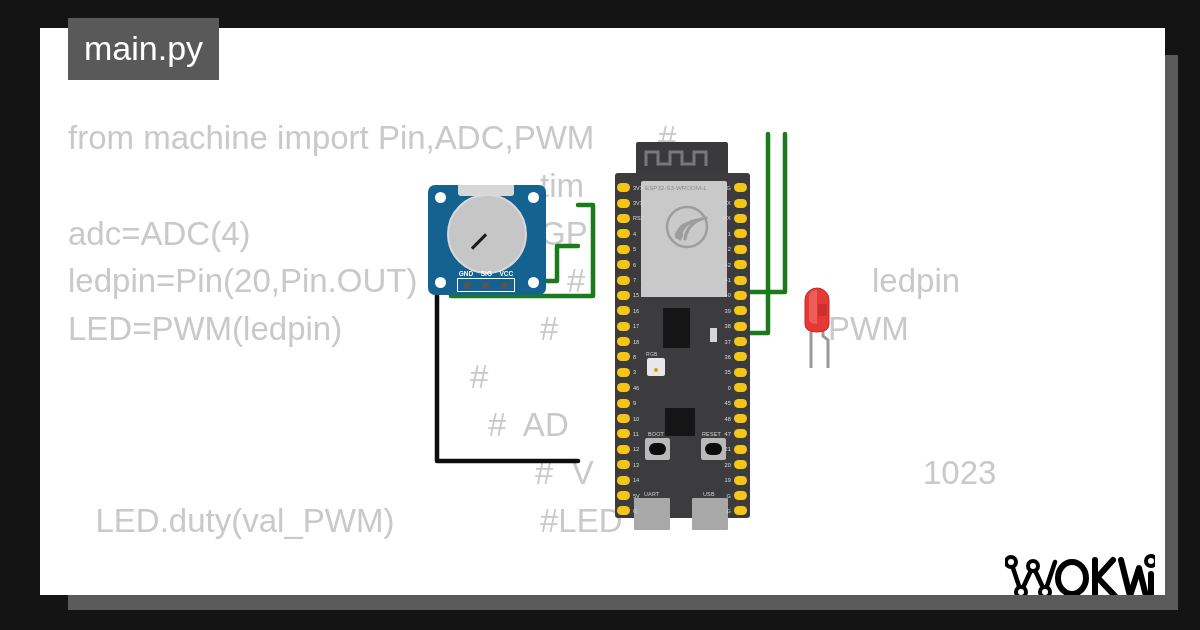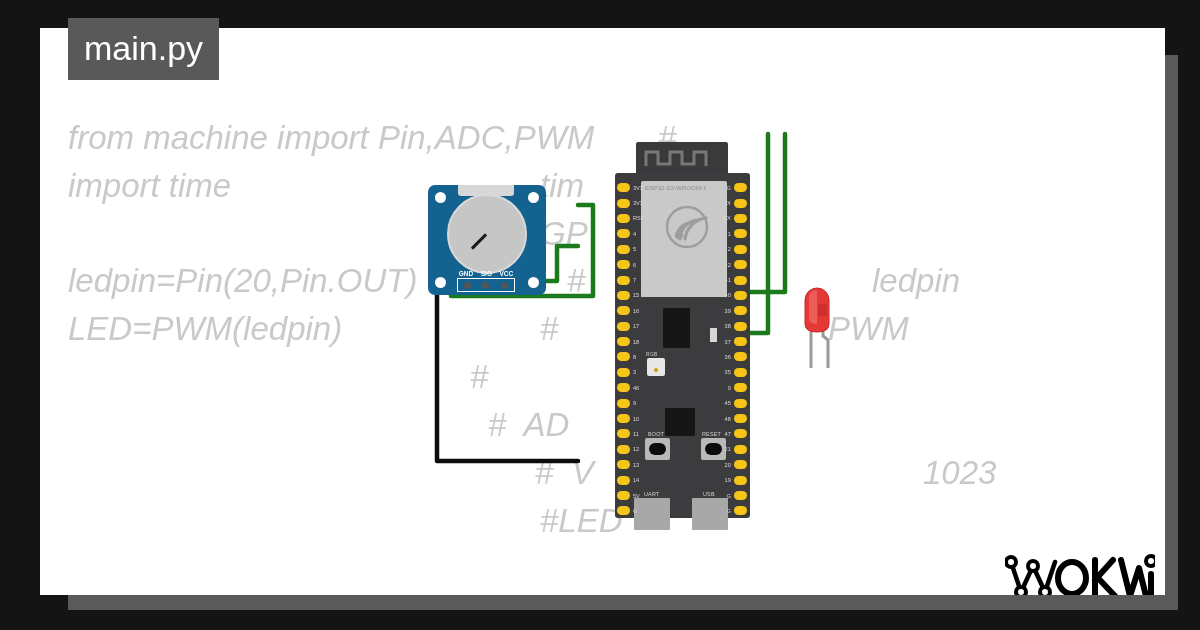--- a/index.html
+++ b/index.html
@@ -44,21 +44,20 @@
     z-index: 5;
     pointer-events: none;
   }
   .code-line {
     position: absolute;
     white-space: pre;
     color: #c9c9c9;
     font-size: 33px;
     font-family: "Liberation Sans", sans-serif;
     line-height: 1;
-    font-style: italic;
   }
 
   
   .board {
     position: absolute; left: 575px; top: 145px;
     width: 135px; height: 370px;
     z-index: 20;
   }
   .board-antenna {
     position: absolute; left: 21px; top: -31px;
@@ -265,41 +264,42 @@
 <div id="root">
 
   <div class="canvas-shadow"></div>
 
   <div class="canvas">
 
     <div class="code-layer">
       <div class="code-line" style="left:28px; top:93px;">from machine import Pin,ADC,PWM</div>
       <div class="code-line" style="left:618px; top:93px;">#</div>
 
-      <div class="code-line" style="left:28px; top:141px;">import time</div>
       <div class="code-line" style="left:500px; top:141px;">tim</div>
 
+      <div class="code-line" style="left:28px; top:189px;">adc=ADC(4)</div>
       <div class="code-line" style="left:500px; top:189px;">GP</div>
 
       <div class="code-line" style="left:28px; top:236px;">ledpin=Pin(20,Pin.OUT)</div>
       <div class="code-line" style="left:527px; top:236px;">#</div>
       <div class="code-line" style="left:832px; top:236px;">ledpin</div>
 
       <div class="code-line" style="left:28px; top:284px;">LED=PWM(ledpin)</div>
       <div class="code-line" style="left:500px; top:284px;">#</div>
       <div class="code-line" style="left:608px; top:284px;">ledpin</div>
       <div class="code-line" style="left:788px; top:284px;text-align:right;">PWM</div>
 
       <div class="code-line" style="left:430px; top:332px;">#</div>
 
       <div class="code-line" style="left:448px; top:380px;">#  AD</div>
 
       <div class="code-line" style="left:495px; top:428px;">#  V</div>
       <div class="code-line" style="left:883px; top:428px;">1023</div>
 
+      <div class="code-line" style="left:28px; top:476px;">   LED.duty(val_PWM)</div>
       <div class="code-line" style="left:500px; top:476px;">#LED</div>
 
 
     </div>
 
     <svg class="wires" viewBox="0 0 1125 567">
 
       <path d="M 425 242 L 425 253 L 517 253 L 517 218 L 538 218" fill="none" stroke="#1b7a1b" stroke-width="4.5" stroke-linejoin="round" stroke-linecap="round"></path>
 
       <path d="M 411 242 L 411 268 L 553 268 L 553 177 L 538 177" fill="none" stroke="#1b7a1b" stroke-width="4.5" stroke-linejoin="round" stroke-linecap="round"></path>

